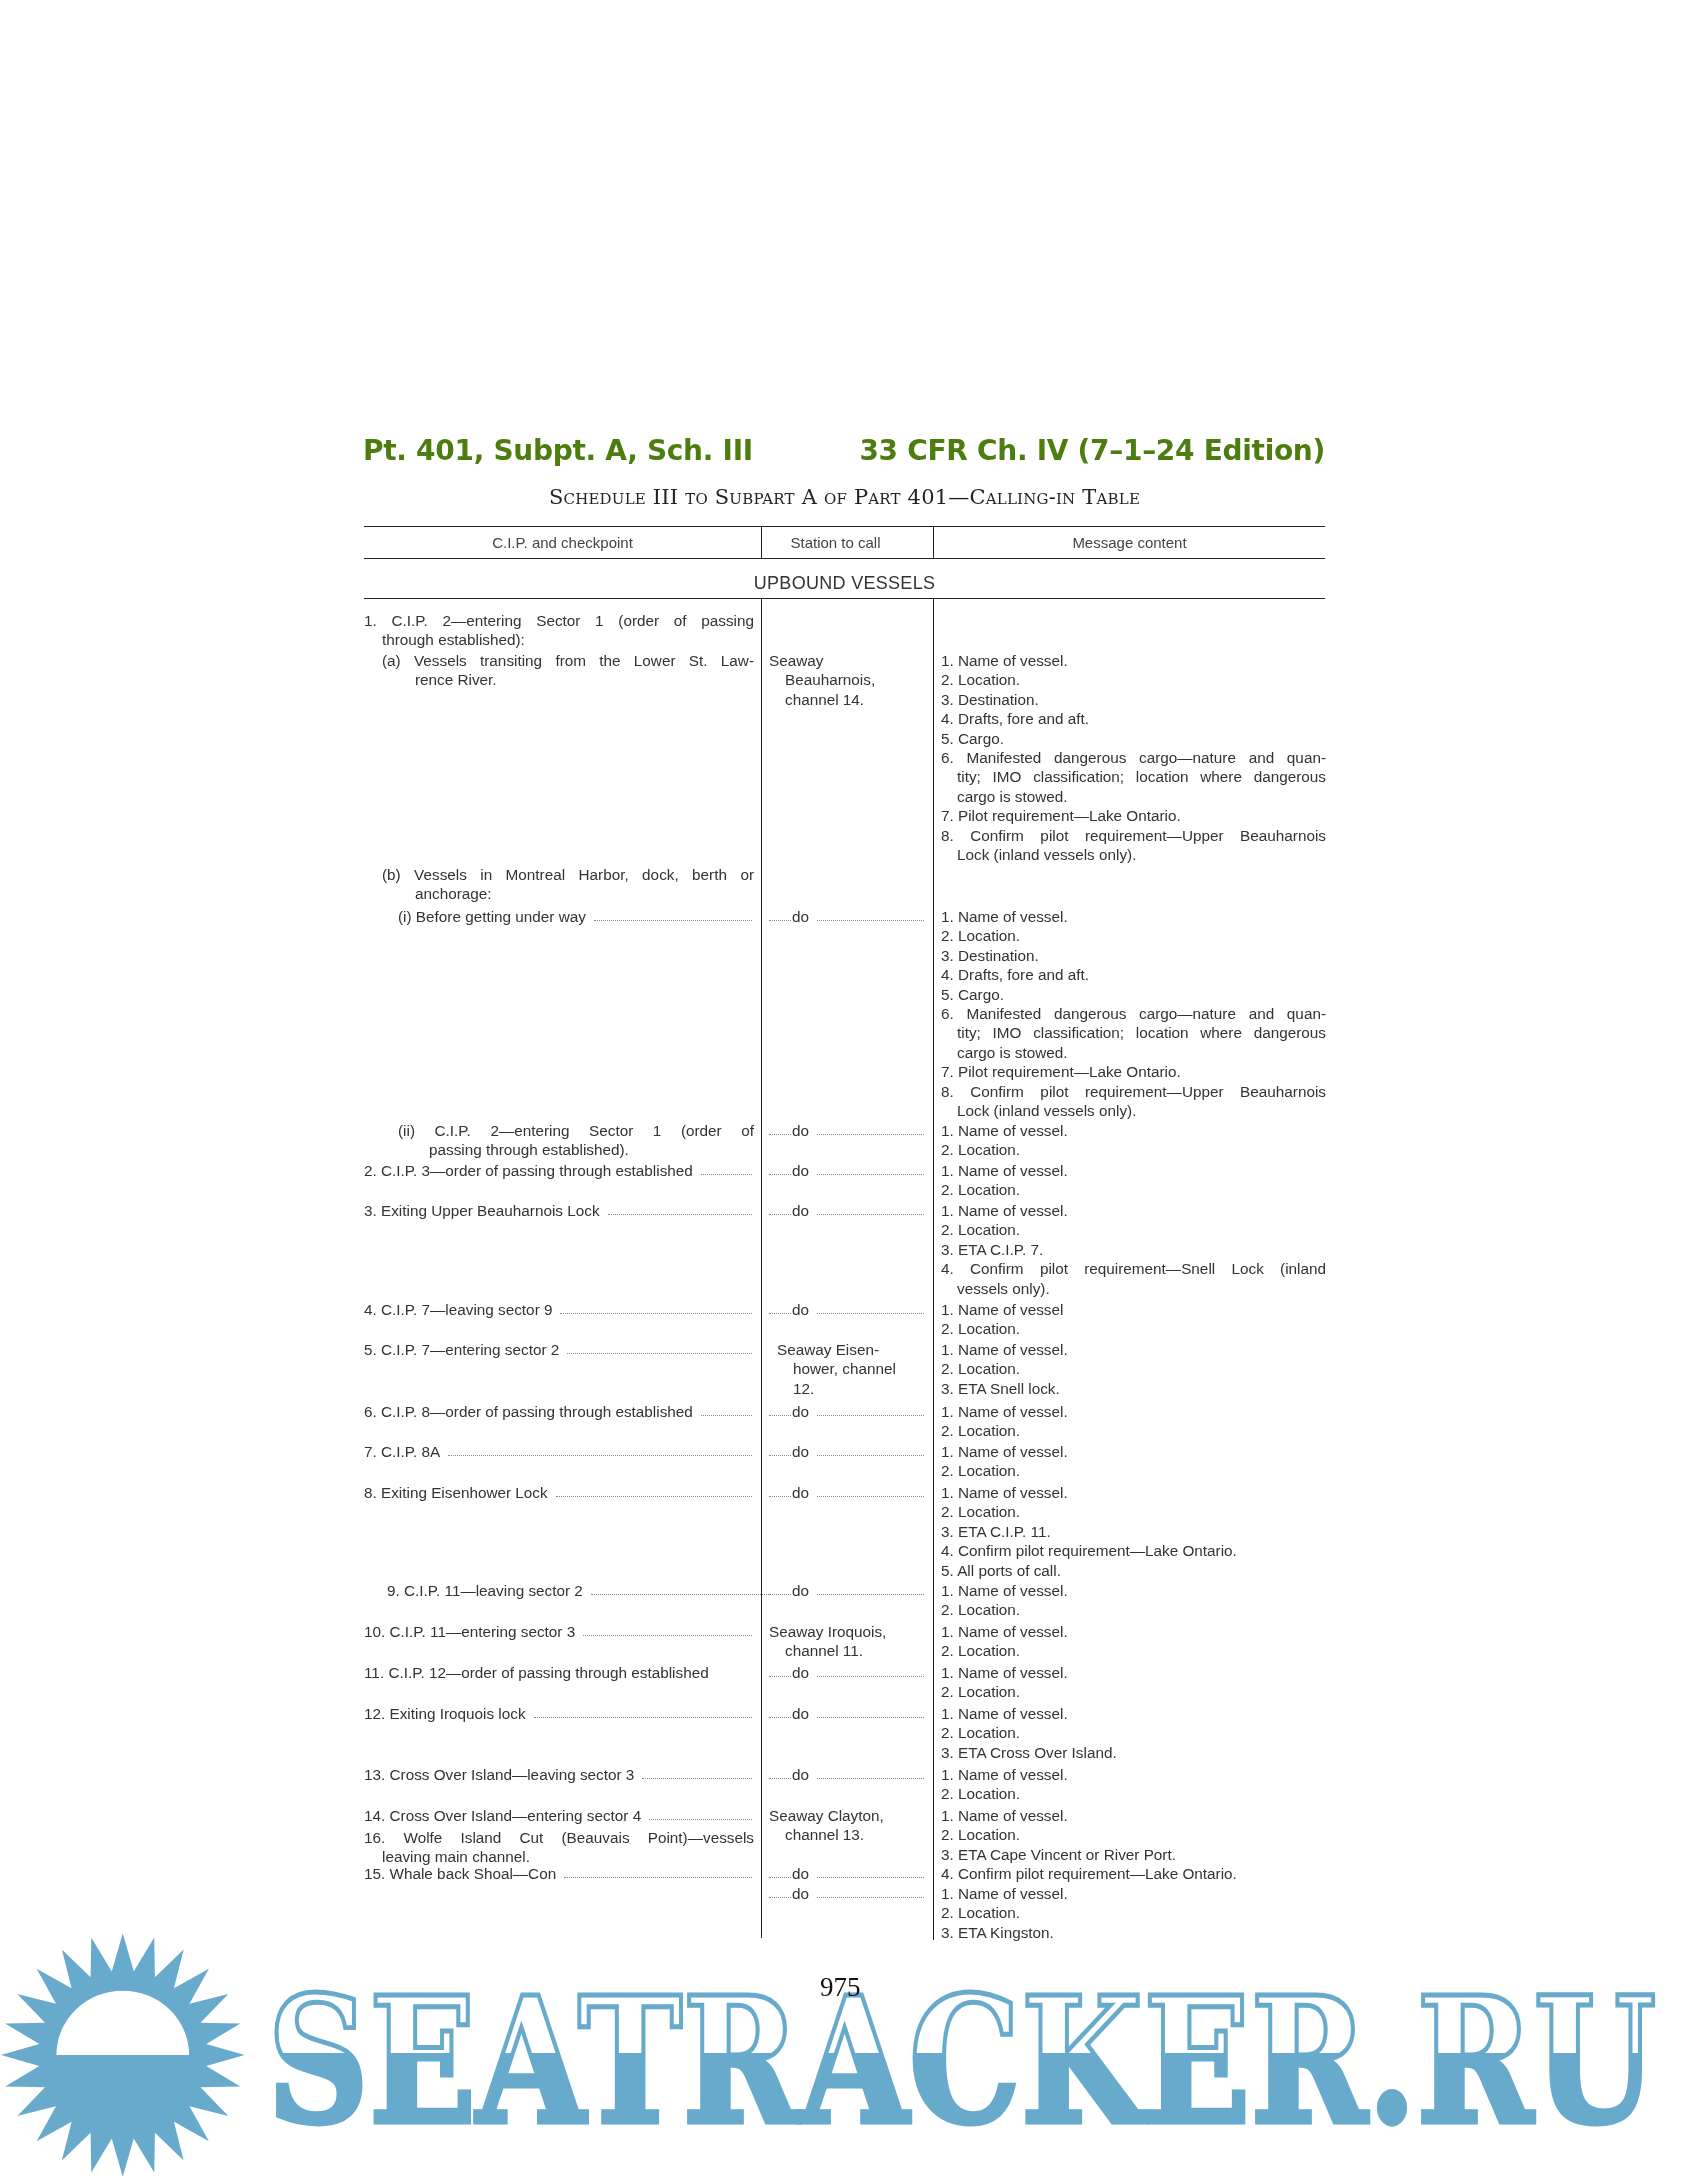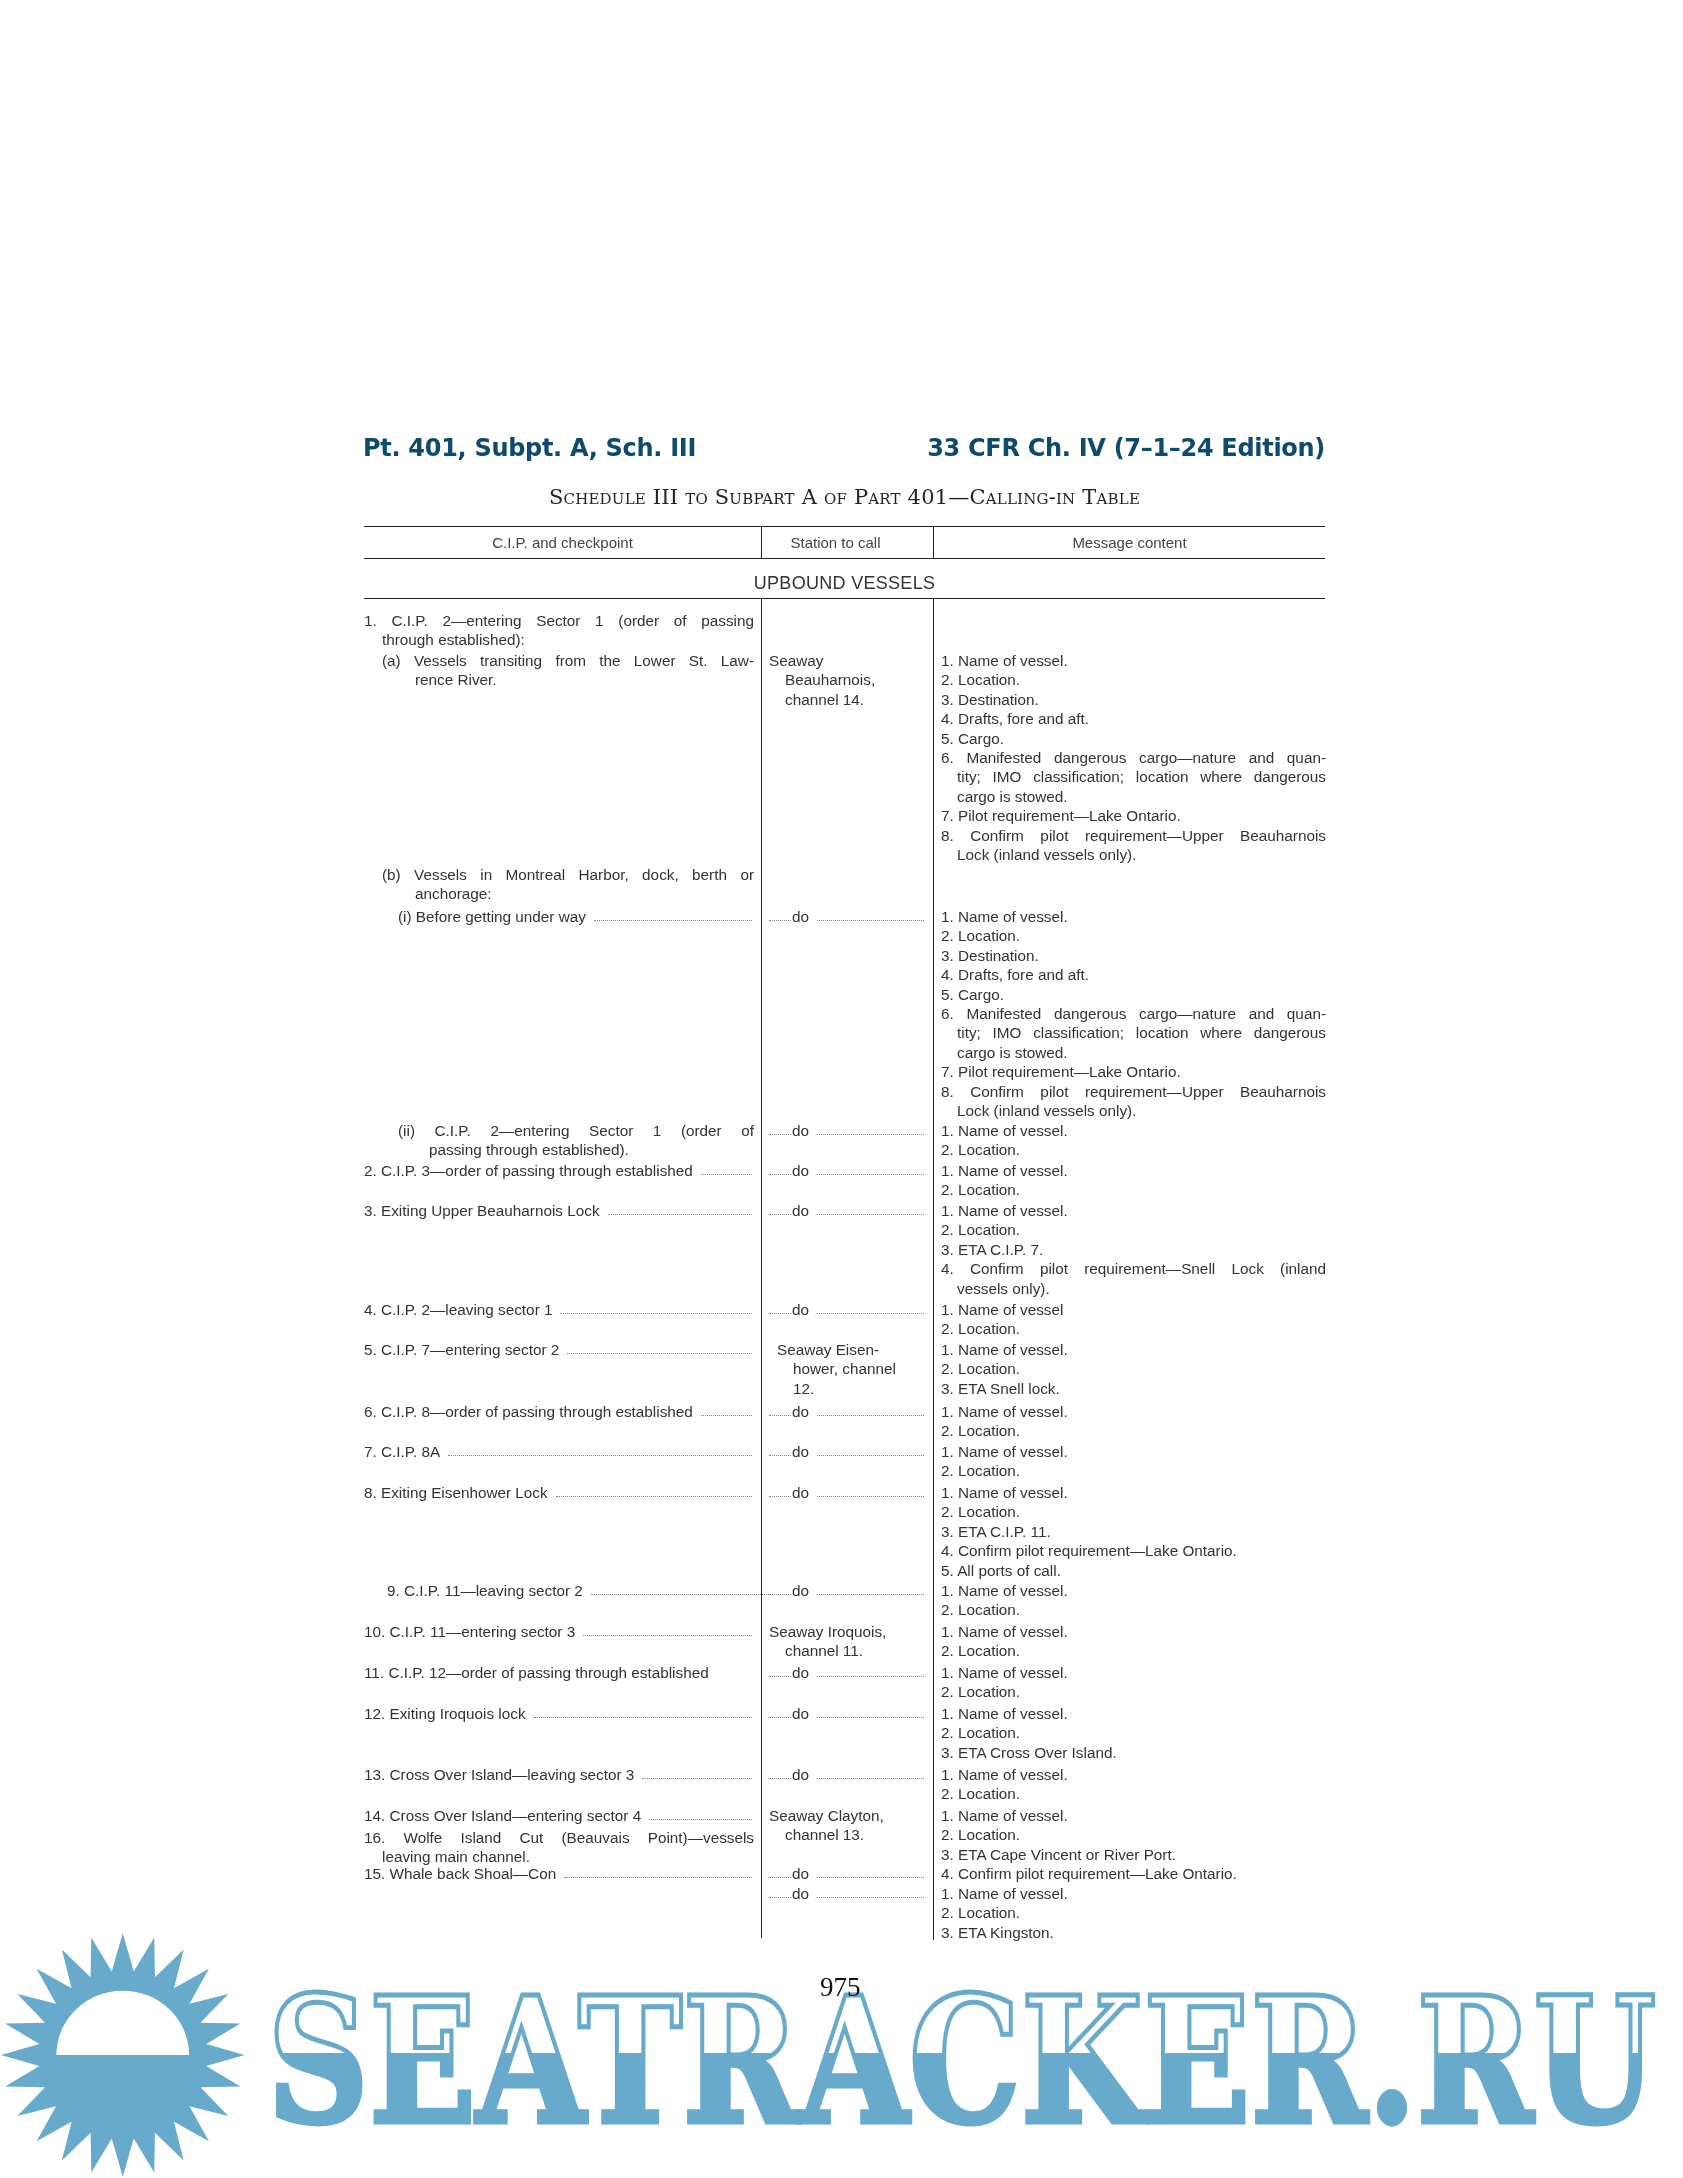--- a/index.html
+++ b/index.html
@@ -1,19 +1,19 @@
 <!DOCTYPE html>
 <html><head>
 <meta charset="utf-8">
 <style>
   html, body { margin:0; padding:0; }
   body { width:1683px; height:2178px; background:#ffffff; position:relative; overflow:hidden;
          font-family:"Liberation Sans", sans-serif; color:#2e2e2e; }
   .running-head { position:absolute; top:434px; font-family:"DejaVu Sans", sans-serif; font-weight:bold;
-         font-size:24px; color:#0c4a6e; letter-spacing:-0.3px; }
+         font-size:28px; color:#4d7c0f; letter-spacing:-0.3px; }
   .rh-left { left:363px; }
   .rh-right { right:358px; }
   .sched-title { position:absolute; top:485px; left:364px; width:961px; text-align:center;
          font-family:"DejaVu Serif", serif; font-variant:small-caps; font-size:21px; color:#222;
          letter-spacing:0.2px; }
   .rule { position:absolute; left:364px; width:961px; height:0; border-top:1.4px solid #222; }
   .vline { position:absolute; width:0; border-left:1.4px solid #222; }
   .colhead { position:absolute; top:531px; height:24px; line-height:24px; text-align:center;
          font-size:15px; color:#444; }
   .section { position:absolute; top:573px; left:364px; width:961px; text-align:center; font-size:18px;
@@ -243,21 +243,21 @@
       </div>
       <div class="line" style="display: block;">
         <span class="txt just" style="display: block; white-space: normal;">4. Confirm pilot requirement—Snell Lock (inland</span>
       </div>
       <div class="line hang">
         <span class="txt">vessels only).</span>
       </div>
     </div>
     <div class="cell c1" style="top: 1300px;">
       <div class="line ">
-        <span class="txt">4. C.I.P. 2—leaving sector 1</span>
+        <span class="txt">4. C.I.P. 7—leaving sector 9</span>
         <span class="lead"></span>
       </div>
     </div>
     <div class="cell c2" style="top: 1300px;">
       <div class="line">
         <span class="lead" style="flex: 0 0 22px; margin: 0px 1px 5px 0px;"></span>
         <span class="txt">do</span>
         <span class="lead"></span>
       </div>
     </div>

